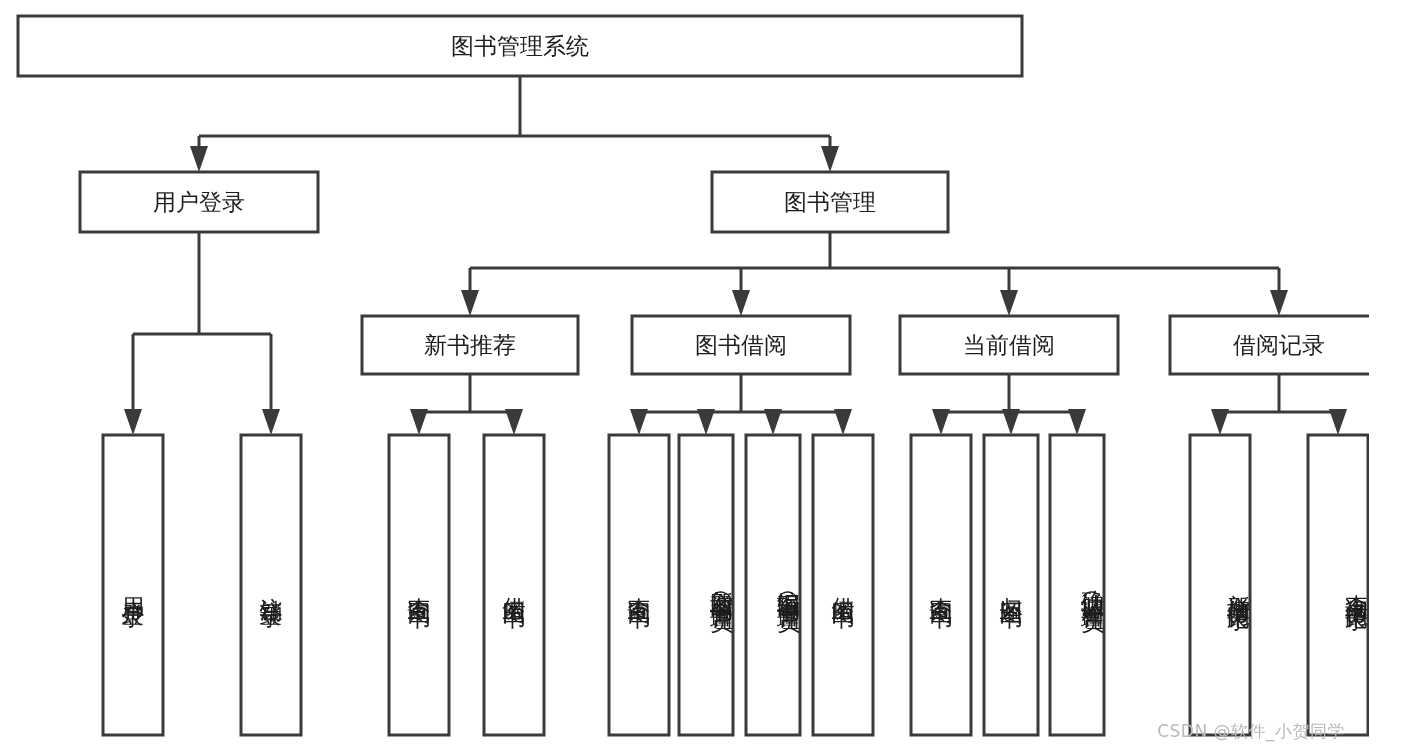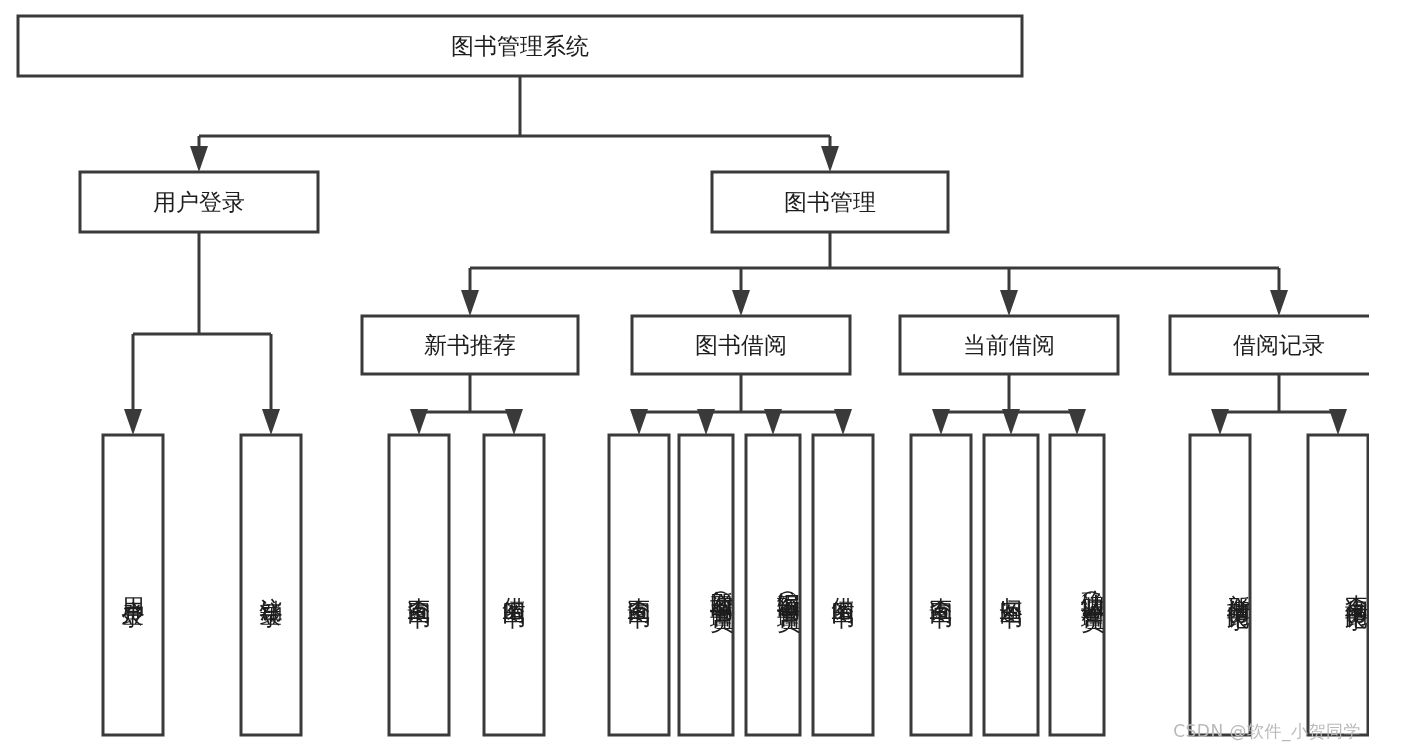--- a/index.html
+++ b/index.html
@@ -51,21 +51,21 @@
     writing-mode: vertical-rl;
     text-orientation: upright;
     letter-spacing: 3px;
     line-height: 1;
     white-space: nowrap;
     text-align: center;
     pointer-events: none;
   }
   .watermark {
     position: absolute;
-    right: 8px;
+    right: 24px;
     bottom: 4px;
     font-family: "DejaVu Sans", "Liberation Sans", sans-serif;
     font-size: 17px;
     color: #b9b9b9;
     white-space: nowrap;
     letter-spacing: 0.5px;
   }
 </style>
 </head>
 <body>

